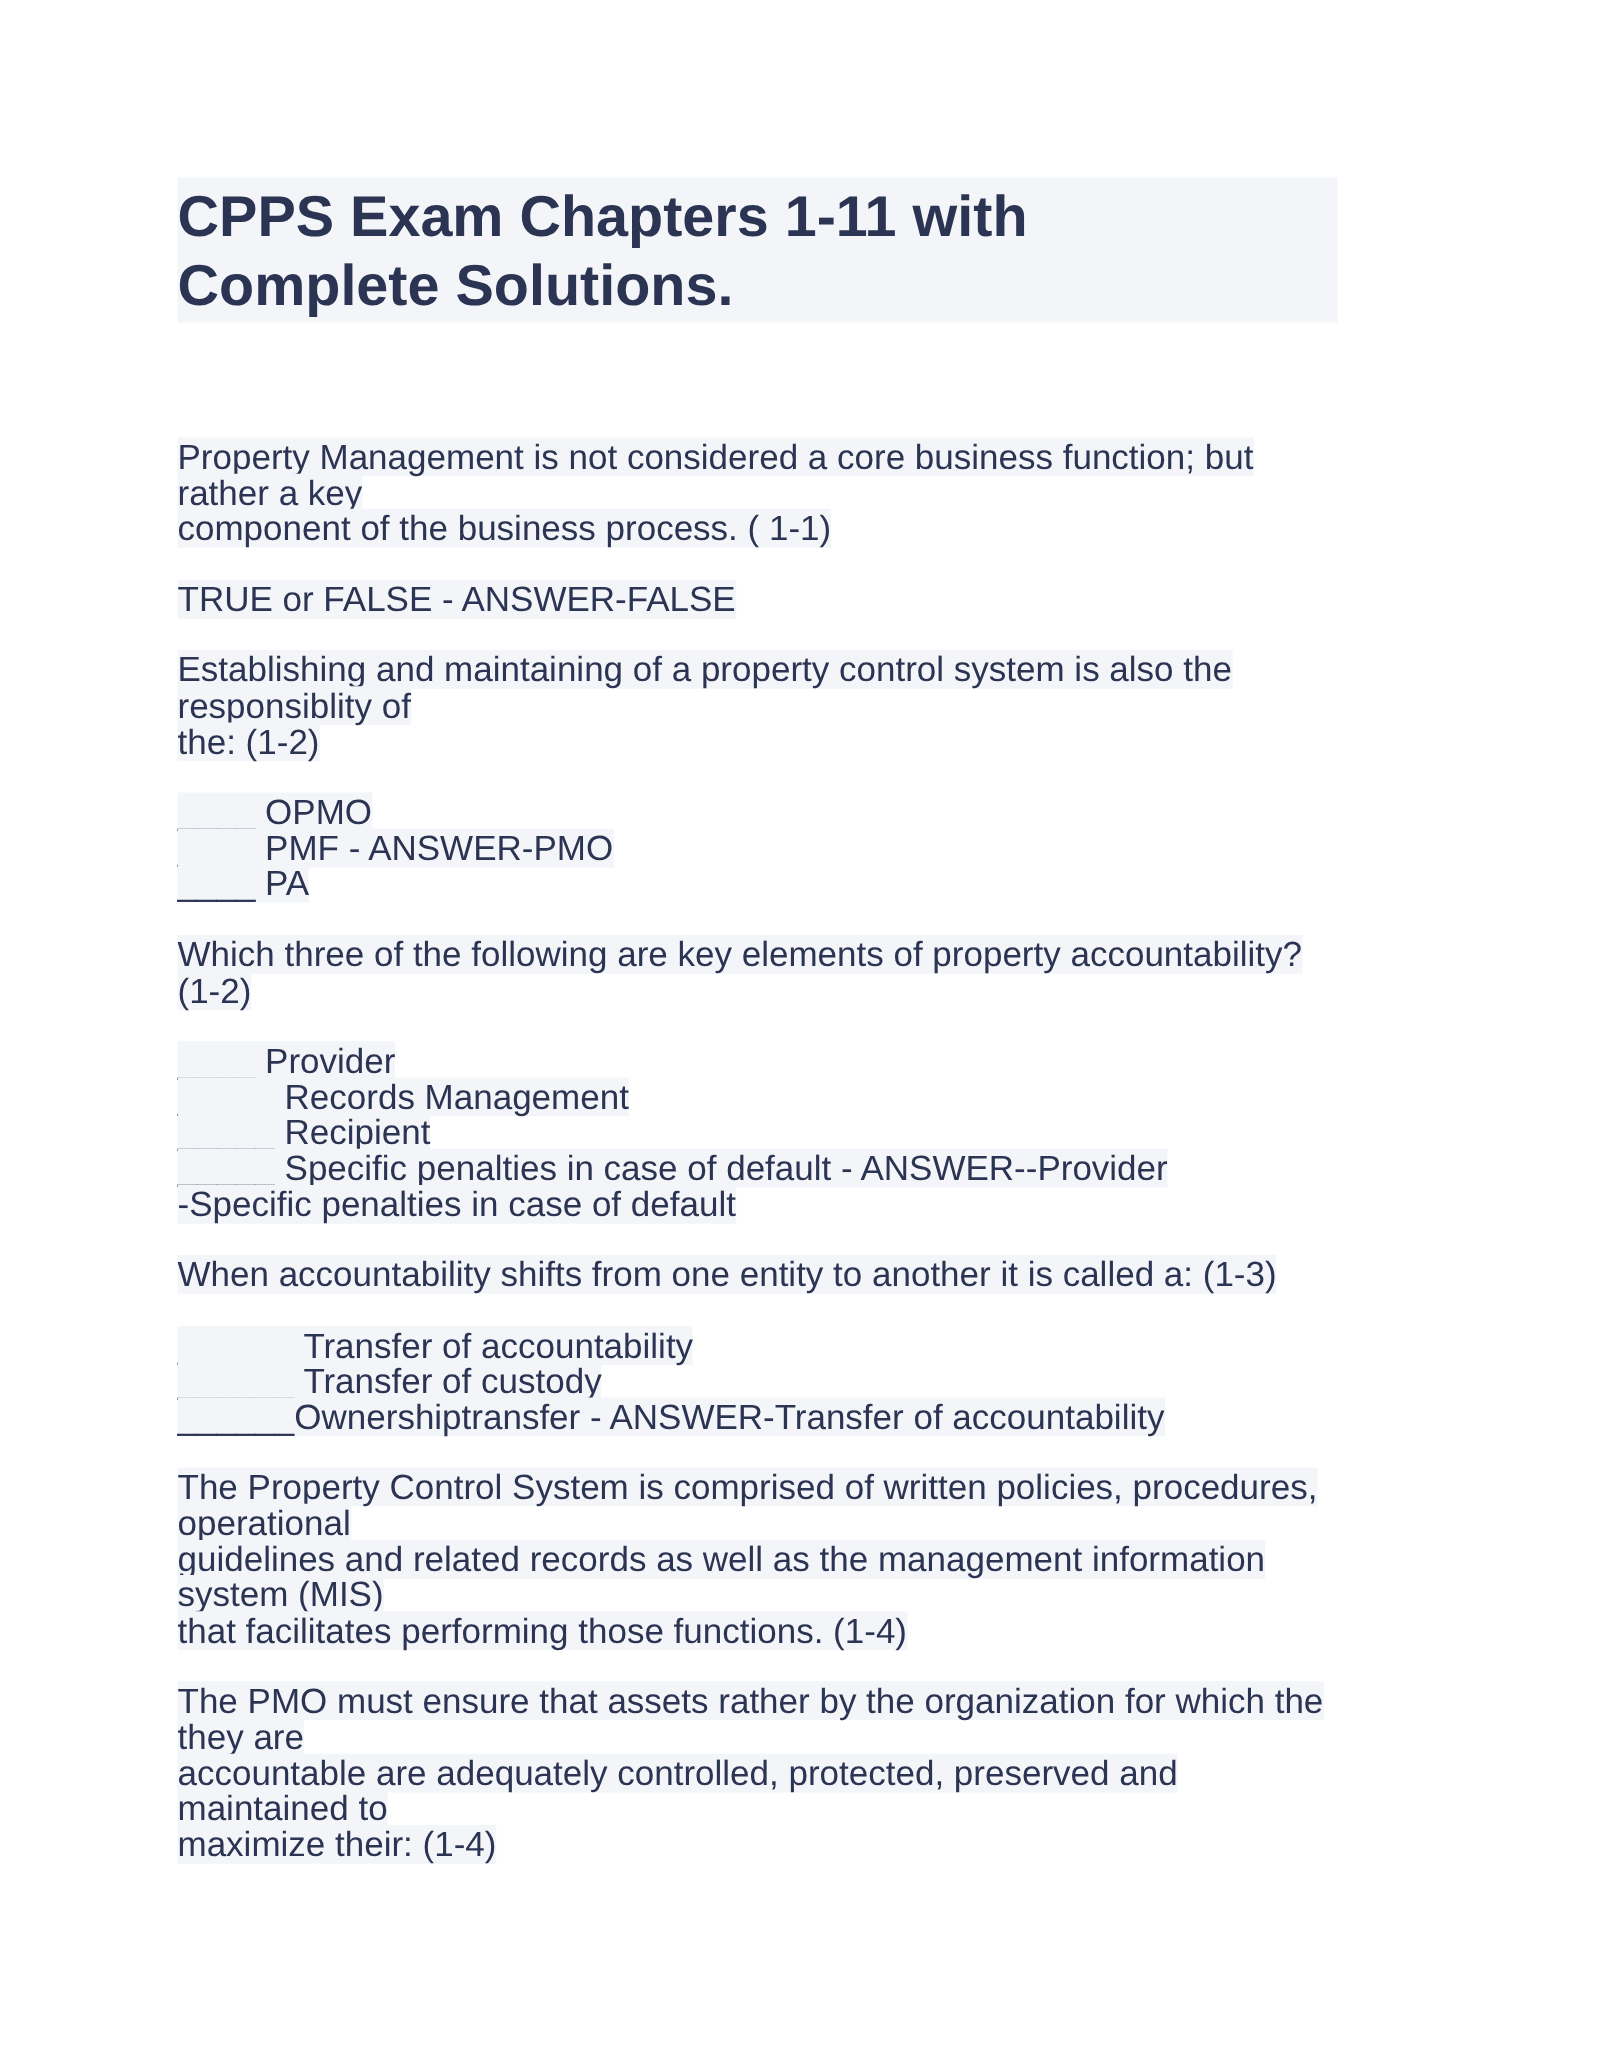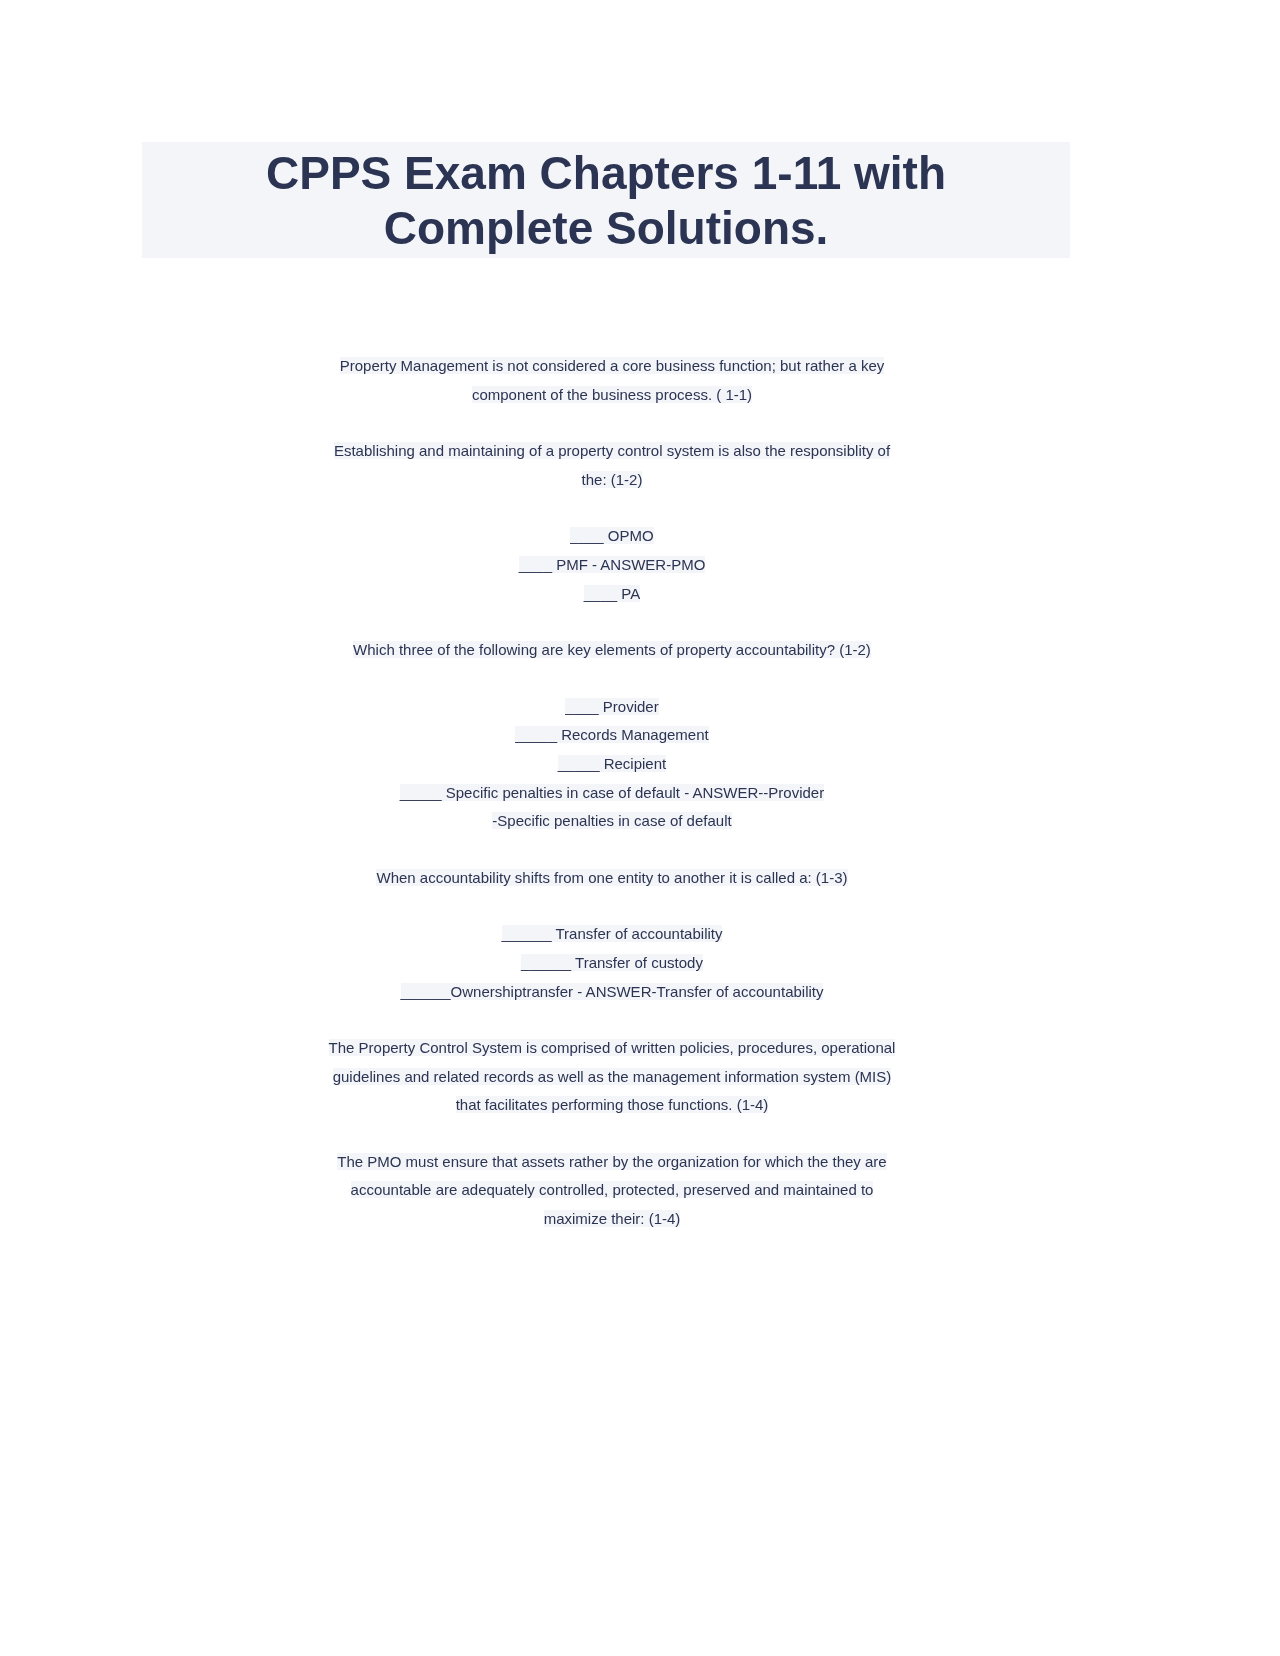--- a/index.html
+++ b/index.html
@@ -3,40 +3,43 @@
   <meta charset="utf-8">
   <style>
     html, body { margin: 0; padding: 0; background: #ffffff; }
     body { width: 1280px; height: 1656px; position: relative; overflow: hidden;
            font-family: "Liberation Sans", sans-serif; color: #2b3452; }
     .page { position: absolute; left: 142px; top: 142px; width: 930px; }
     .title-block { background: #f4f5f9; padding: 4px 0 2px 0; width: 928px; }
     .title { font-family: "Liberation Sans", sans-serif; font-weight: bold; font-size: 46px;
              line-height: 55px; margin: 0; color: #2b3452; }
     .content { position: absolute; left: 142px; top: 352px; width: 940px; }
-    .para { font-size: 15px; line-height: 28.6px; margin: 0 0 28px 0; }
-    .line { display: block; text-align: center; }
+    .para { font-size: 28px; line-height: 28.6px; margin: 0 0 28px 0; }
+    .line { display: block; }
     .line span { background: #f4f5f9; }
   </style>
 </head>
 <body>
 
 <div class="page">
   <div class="title-block">
     <h1 class="title">
       <span class="line">CPPS Exam Chapters 1-11 with</span>
       <span class="line">Complete Solutions.</span>
     </h1>
   </div>
 </div>
 
 <div class="content">
   <div class="para">
     <span class="line"><span>Property Management is not considered a core business function; but rather a key</span></span>
     <span class="line"><span>component of the business process. ( 1-1)</span></span>
+  </div>
+  <div class="para">
+    <span class="line"><span>TRUE or FALSE - ANSWER-FALSE</span></span>
   </div>
   <div class="para">
     <span class="line"><span>Establishing and maintaining of a property control system is also the responsiblity of</span></span>
     <span class="line"><span>the: (1-2)</span></span>
   </div>
   <div class="para">
     <span class="line"><span>____ OPMO</span></span>
     <span class="line"><span>____ PMF - ANSWER-PMO</span></span>
     <span class="line"><span>____ PA</span></span>
   </div>

